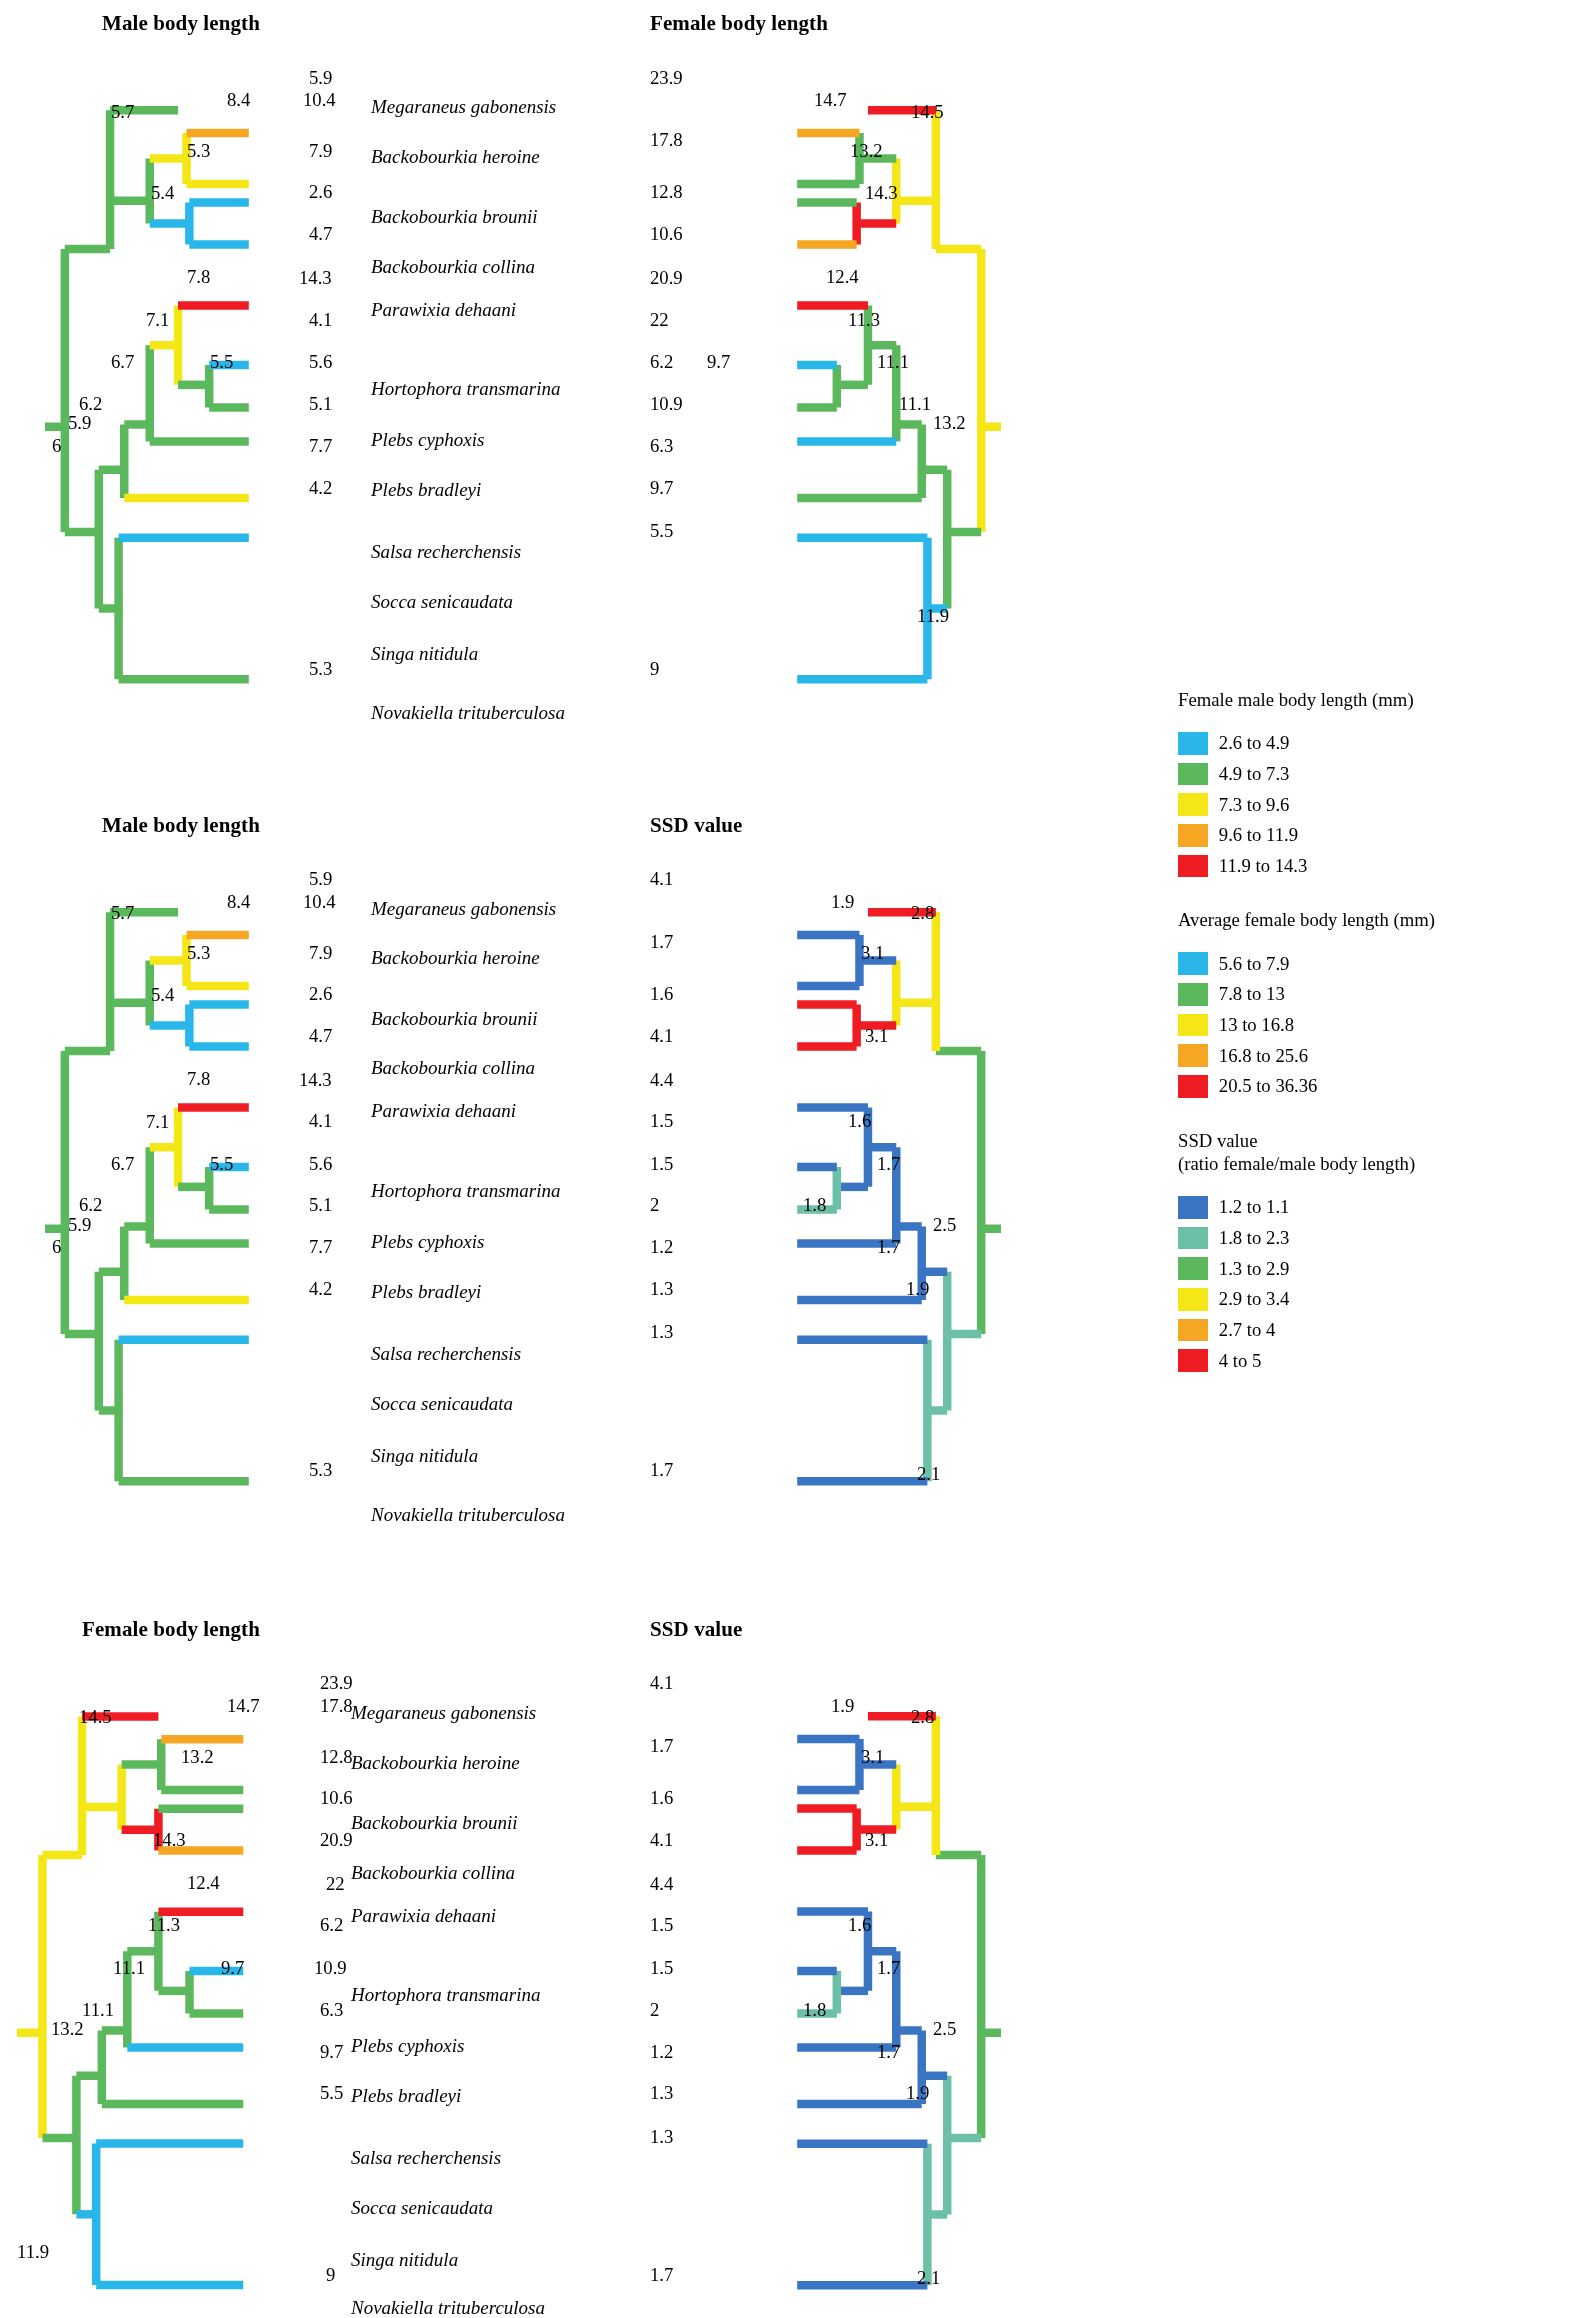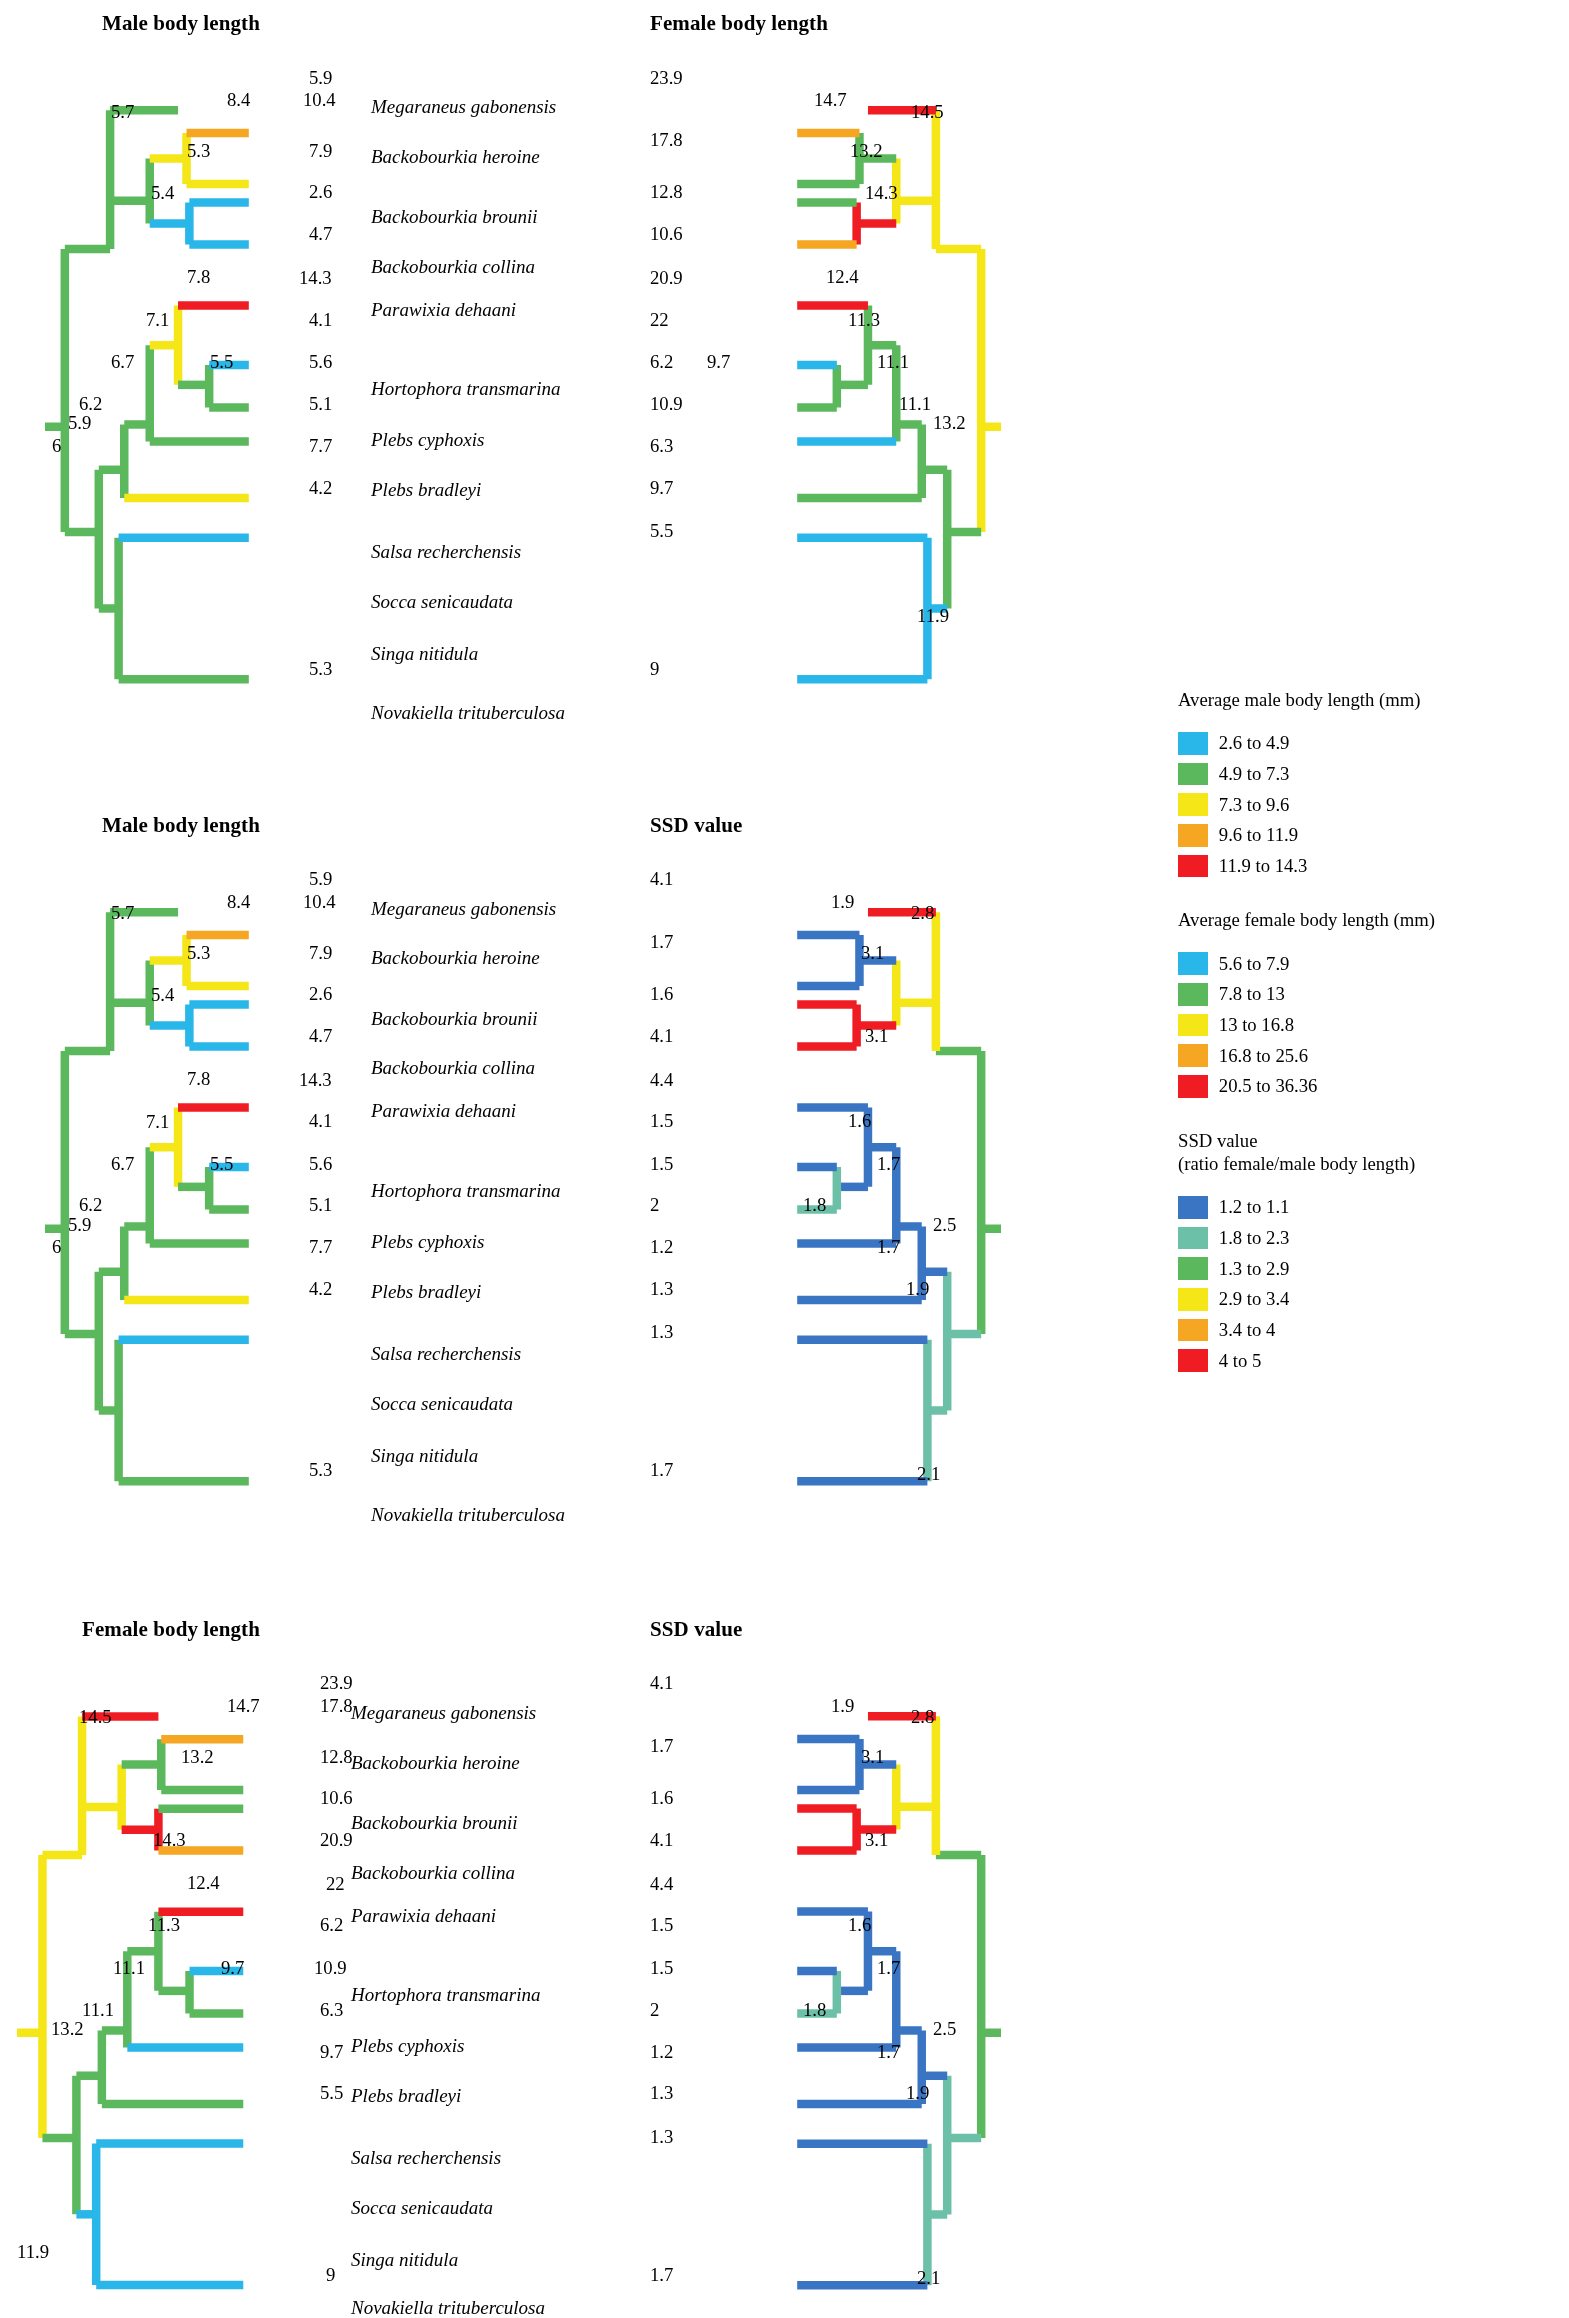--- a/index.html
+++ b/index.html
@@ -442,21 +442,21 @@
 <div class="lbl" style="left:848px;top:1914px;">1.6</div>
 <div class="lbl" style="left:803px;top:1999px;">1.8</div>
 <div class="lbl" style="left:877px;top:1957px;">1.7</div>
 <div class="lbl" style="left:877px;top:2041px;">1.7</div>
 <div class="lbl" style="left:906px;top:2082px;">1.9</div>
 <div class="lbl" style="left:917px;top:2267px;">2.1</div>
 <div class="lbl" style="left:933px;top:2018px;">2.5</div>
 
 <div class="legend" style="left:1178px;top:688px;width:368px;">
   <div class="legend-block">
-    <div class="legend-title">Average male body length (mm)</div>
+    <div class="legend-title">Female male body length (mm)</div>
     <div style="height:12.5px;"></div>
     <div class="legend-row">
       <span class="swatch" style="background:#29b6e8;"></span>
       <span class="legend-label">2.6 to 4.9</span>
     </div>
     <div class="legend-row">
       <span class="swatch" style="background:#5cb85c;"></span>
       <span class="legend-label">4.9 to 7.3</span>
     </div>
     <div class="legend-row">
@@ -513,21 +513,21 @@
     <div class="legend-row">
       <span class="swatch" style="background:#5cb85c;"></span>
       <span class="legend-label">1.3 to 2.9</span>
     </div>
     <div class="legend-row">
       <span class="swatch" style="background:#f5e617;"></span>
       <span class="legend-label">2.9 to 3.4</span>
     </div>
     <div class="legend-row">
       <span class="swatch" style="background:#f5a623;"></span>
-      <span class="legend-label">3.4 to 4</span>
+      <span class="legend-label">2.7 to 4</span>
     </div>
     <div class="legend-row">
       <span class="swatch" style="background:#ef1c24;"></span>
       <span class="legend-label">4 to 5</span>
     </div>
   </div>
 </div>
 
 
 </body></html>

